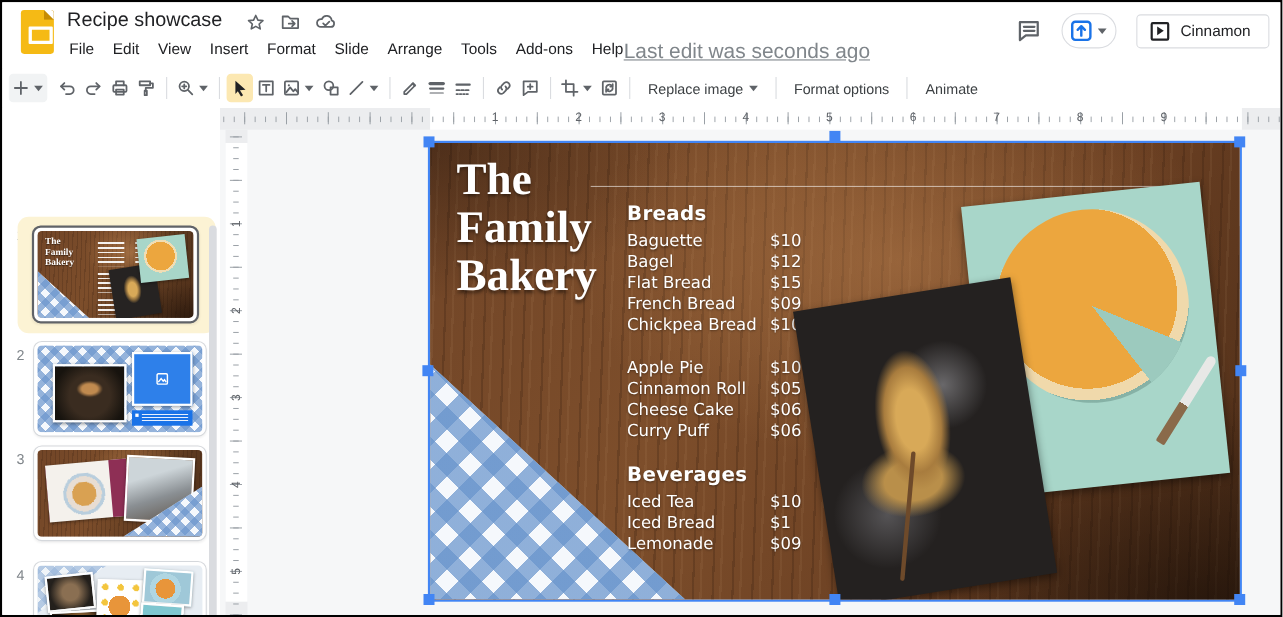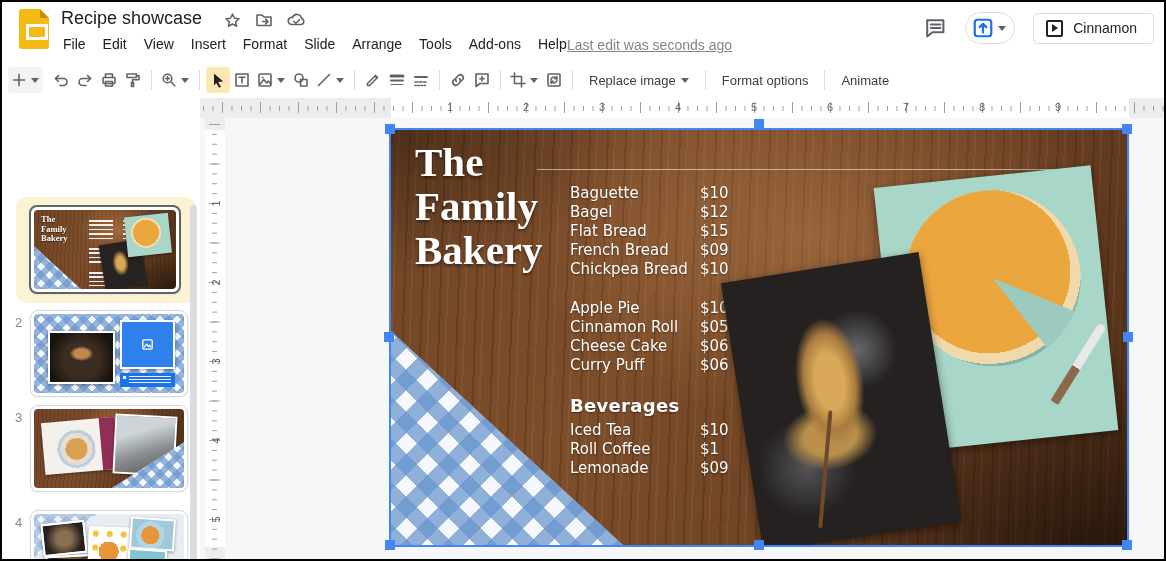--- a/index.html
+++ b/index.html
@@ -9,21 +9,21 @@
   
   .header { position:absolute; left:0; top:0; width:1162px; height:60px; background:#fff; z-index:30; }
   .logo { position:absolute; left:17px; top:7px; width:30px; height:40px; background:#f5ba15; border-radius:3px; }
   .logo::before { content:""; position:absolute; right:0; top:0; border-style:solid; border-width:0 9px 9px 0; border-color:#fff #fff #c68c04 #c68c04; border-radius:0 3px 0 0; }
   .logo::after { content:""; position:absolute; left:7px; top:15px; width:16px; height:10px; border:3px solid #fff; border-radius:1px; }
   .doc-title { position:absolute; left:59px; top:6px; font-size:18px; color:#202124; }
   .title-icons { position:absolute; left:222px; top:9px; display:flex; gap:14px; align-items:center; }
   .title-icons svg { display:block; }
   .menu-row { position:absolute; left:59px; top:33px; display:flex; gap:13px; font-size:14px; color:#202124; }
   .menu-row span { cursor:default; padding:1px 2px; }
-  .last-edit { position:absolute; left:565px; top:35px; font-size:14px; color:#80868b; text-decoration:underline; }
+  .last-edit { position:absolute; left:565px; top:35px; font-size:19px; color:#80868b; text-decoration:underline; }
   .hdr-right { position:absolute; right:10px; top:6px; display:flex; align-items:center; gap:18px; height:40px; }
   .share-pill { display:flex; align-items:center; gap:4px; border:1px solid #dadce0; border-radius:18px; padding:4px 8px 4px 6px; background:#fff; }
   .caret { width:0; height:0; border-left:4px solid transparent; border-right:4px solid transparent; border-top:5px solid #5f6368; }
   .present-btn { display:flex; align-items:center; gap:10px; border:1px solid #dadce0; border-radius:4px; padding:6px 16px 6px 12px; background:#fff; font-size:14px; color:#202124; }
   .play-box { position:relative; width:17px; height:17px; border:2px solid #202124; border-radius:2px; }
   .play-box::after { content:""; position:absolute; left:4px; top:2.5px; border-style:solid; border-width:4px 0 4px 6px; border-color:transparent transparent transparent #202124; }
 
   
   .toolbar { position:absolute; left:0; top:60px; width:1162px; height:36px; background:#fff; display:flex; align-items:center; padding-left:6px; z-index:30; }
   .tbtn { display:flex; align-items:center; justify-content:center; min-width:24px; height:26px; border-radius:4px; padding:0 2px; }
@@ -486,20 +486,21 @@
       <div class="slide-gingham"></div>
       <div class="title-divider"></div>
       <div class="bakery-title">
         <div>The</div>
         <div>Family</div>
         <div>Bakery</div>
       </div>
 
       <div class="bakery-menu">
         <div class="menu-section">
+          <div class="menu-heading">Breads</div>
           <div>
 
           <div class="menu-rowline">
               <span class="nm">Baguette</span>
               <span class="price">$10</span>
             </div>
               <div class="menu-rowline">
               <span class="nm">Bagel</span>
               <span class="price">$12</span>
             </div>
@@ -540,21 +541,21 @@
         </div>
         <div class="menu-section">
           <div class="menu-heading">Beverages</div>
           <div>
 
           <div class="menu-rowline">
               <span class="nm">Iced Tea</span>
               <span class="price">$10</span>
             </div>
               <div class="menu-rowline">
-              <span class="nm">Roll Coffee</span>
+              <span class="nm">Iced Bread</span>
               <span class="price">$1</span>
             </div>
               <div class="menu-rowline">
               <span class="nm">Lemonade</span>
               <span class="price">$09</span>
             </div>
             </div>
         </div>
       </div>
 

